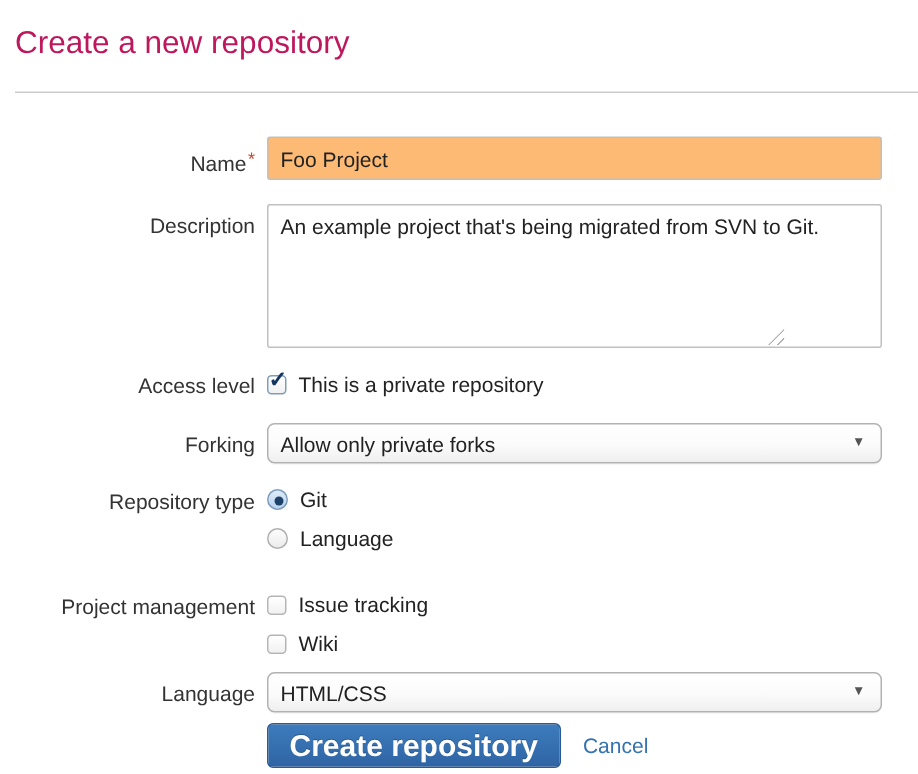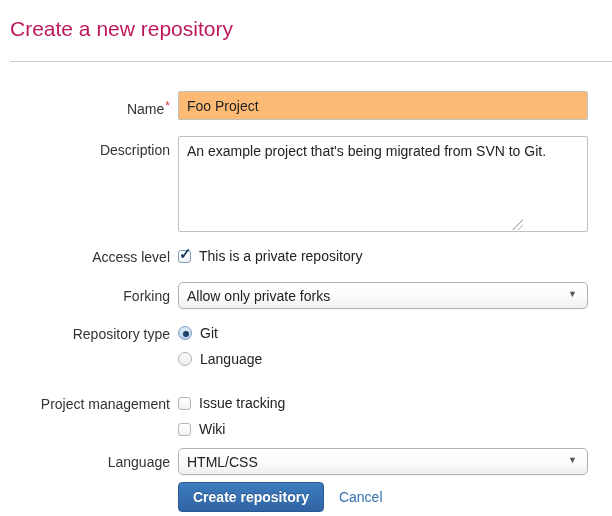--- a/index.html
+++ b/index.html
@@ -56,21 +56,21 @@
 
   .mb-access { margin-bottom: 17px; }
   .mb-forking { }
   .mb-repotype { margin-bottom: 19px; }
   .mb-pm { margin-bottom: 11px; margin-top: 28px; }
   .mb-lang { margin-bottom: 7px; }
 
   .actions { display: flex; align-items: center; }
   .btn-primary { height: 30px; padding: 4px 14px; border: 1px solid #2a5a94; border-radius: 4px;
                  background: linear-gradient(#3d7cbd, #2f64a4); color: #fff; font-family: inherit;
-                 font-size: 14px; font-weight: bold; text-shadow: 0 -1px 0 rgba(0,0,0,0.25); cursor: pointer; }
+                 font-size: 20px; font-weight: bold; text-shadow: 0 -1px 0 rgba(0,0,0,0.25); cursor: pointer; }
   .cancel-link { color: #3572b0; font-size: 14px; margin-left: 15px; text-decoration: none; cursor: pointer; }
 </style>
 </head>
 <body>
 
 <div class="page">
 
   <h1 class="page-title">Create a new repository</h1>
   <hr class="divider">
 

